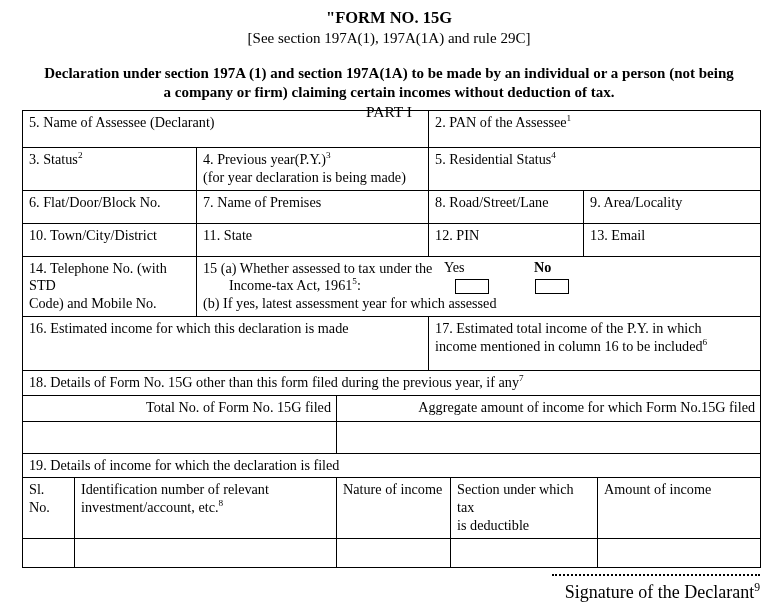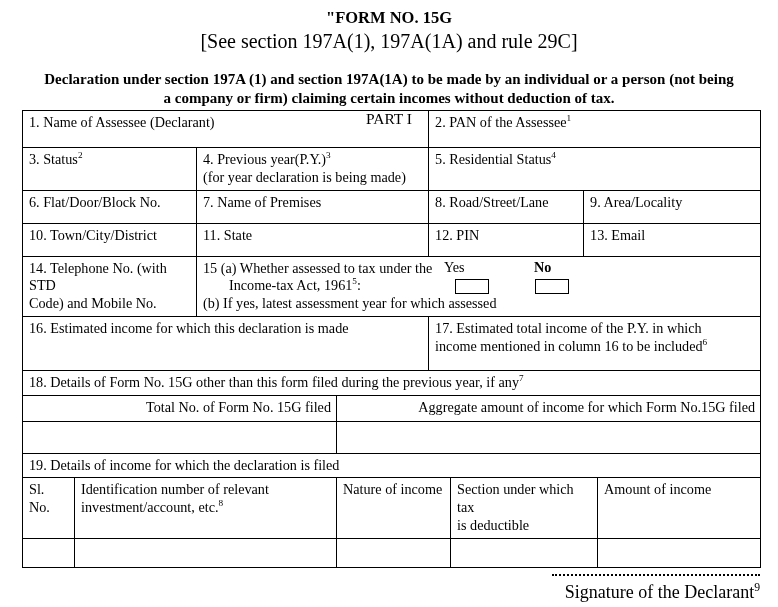--- a/index.html
+++ b/index.html
@@ -25,21 +25,21 @@
   .heading {
     text-align: center;
     padding-top: 8px;
   }
   .form-no {
     font-size: 16.5px;
     font-weight: bold;
     line-height: 1.22;
   }
   .see-section {
-    font-size: 20px;
+    font-size: 15px;
     line-height: 1.25;
     margin-top: 1px;
   }
   .declaration {
     font-size: 15px;
     font-weight: bold;
     line-height: 1.28;
     margin: 16px auto 0 auto;
     width: 700px;
   }
@@ -142,21 +142,21 @@
       <col style="width:92px">
       <col style="width:22px">
       <col style="width:133px">
       <col style="width:14px">
       <col style="width:163px">
     </colgroup>
 
     <tbody>
         <tr>
       <td class="h-r1" colspan="5">
-        <span class="cell-txt">1. Name of Assessee (Declarant)</span>
+        <span class="cell-txt">5. Name of Assessee (Declarant)</span>
         <span class="cell-txt"></span>
       </td>
       <td class="h-r1" colspan="4">
         <span class="cell-txt"><span>2. PAN of the Assessee</span><sup>1</sup></span>
         <span class="cell-txt"></span>
       </td>
     </tr>
 
     <tr>
       <td class="h-r2" colspan="2">

